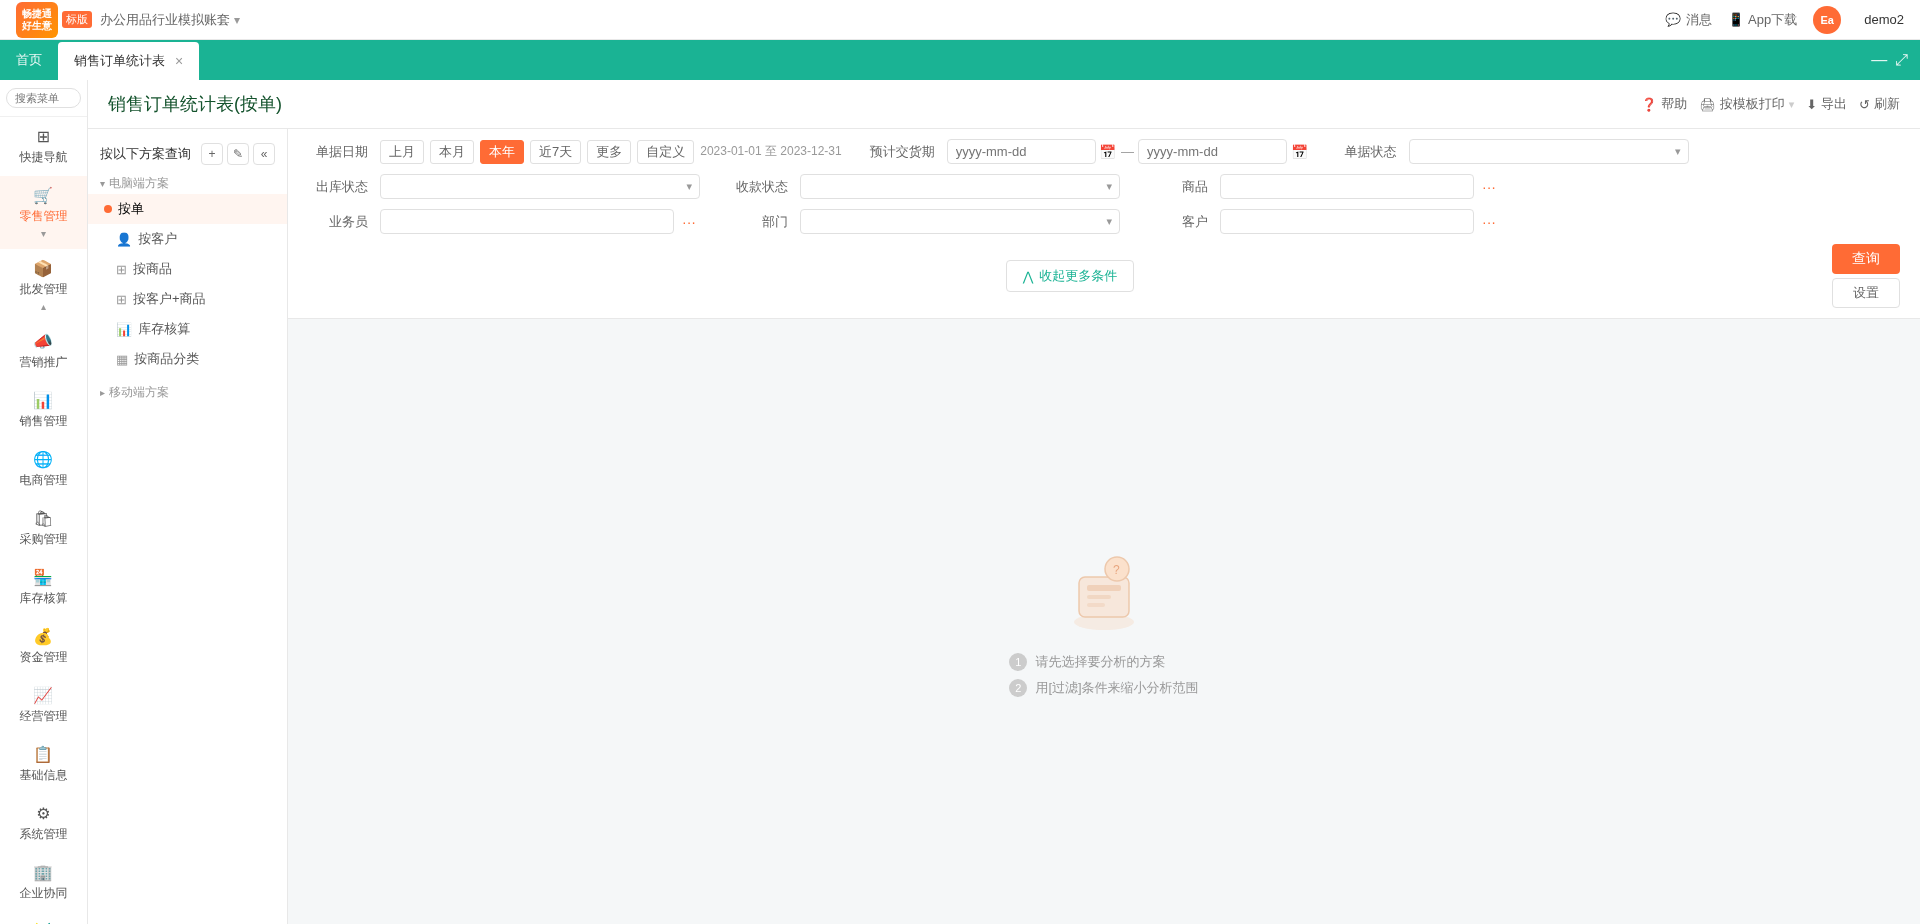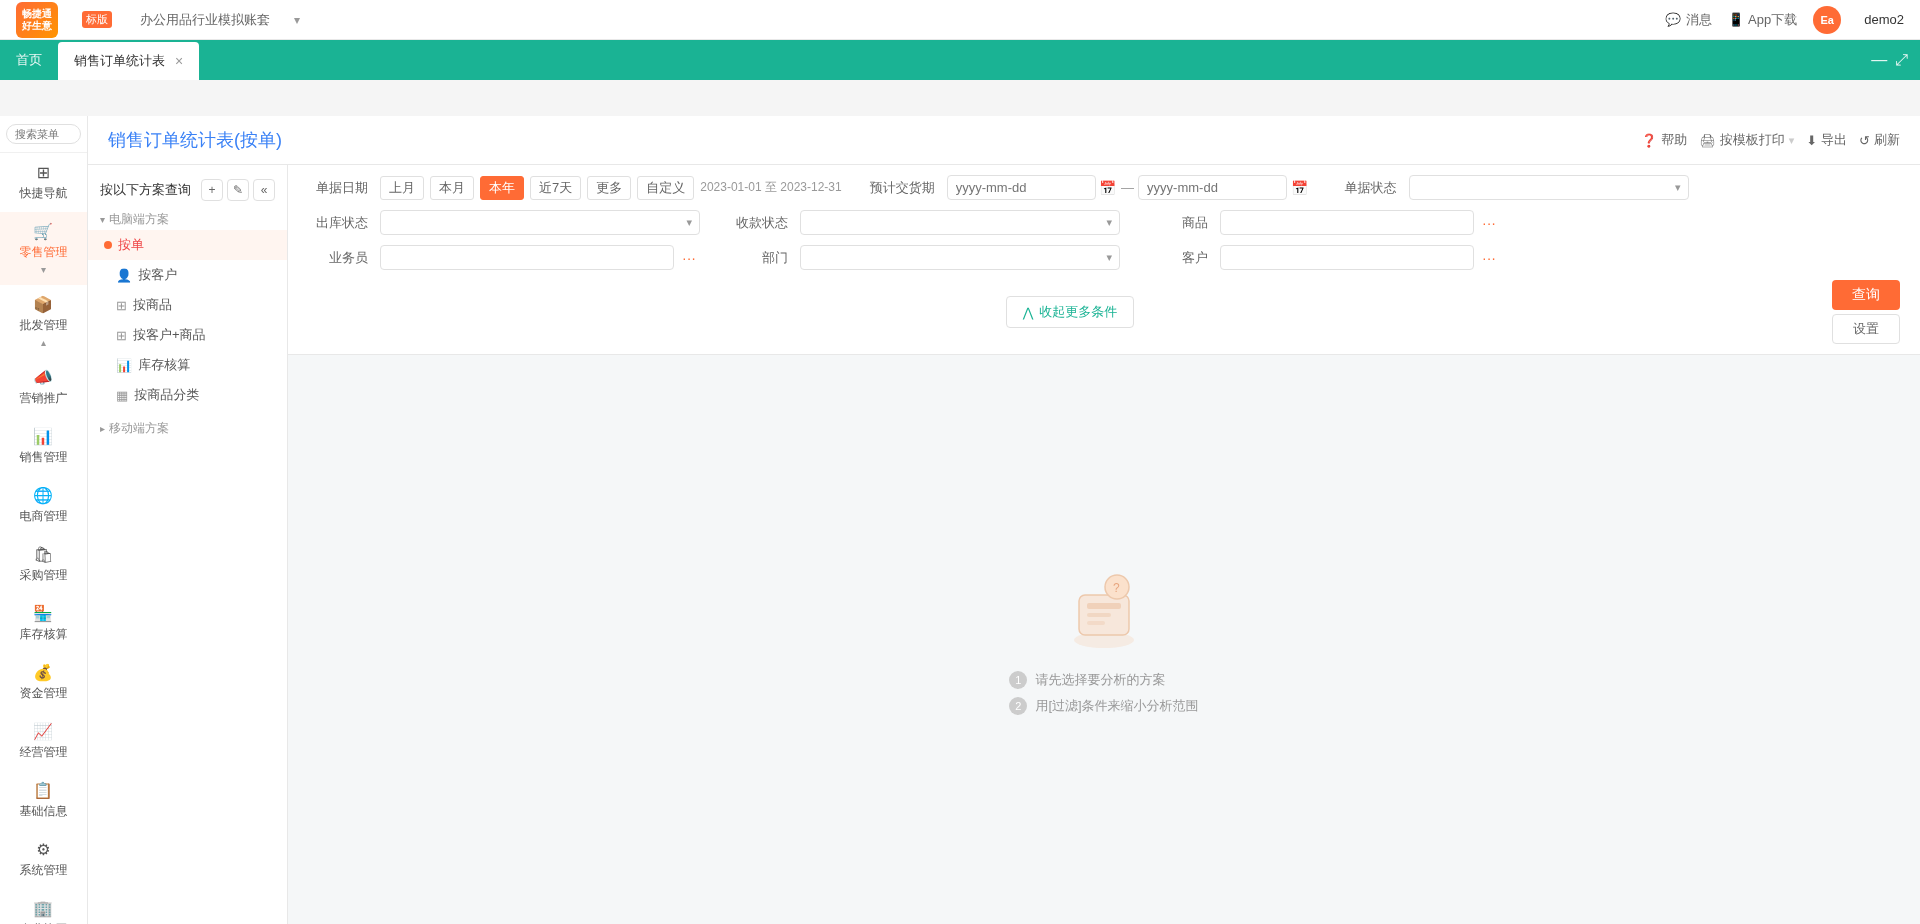--- a/index.html
+++ b/index.html
@@ -1,66 +1,66 @@
 <!DOCTYPE html>
 <html><head>
   <meta charset="utf-8">
   <style>
     * { box-sizing: border-box; margin: 0; padding: 0; }
     body { font-family: 'Microsoft YaHei', Arial, sans-serif; font-size: 13px; background: #f5f5f5; color: #333; height: 924px; overflow: hidden; display: flex; flex-direction: column; }
 
     
     .top-bar { height: 40px; background: #fff; display: flex; align-items: center; justify-content: space-between; padding: 0 16px; border-bottom: 1px solid #e8e8e8; flex-shrink: 0; }
-    .top-bar-left { display: flex; align-items: center; gap: 24px; }
+    .top-bar-left { display: flex; align-items: center; gap: 4px; }
     .logo-box { width: 42px; height: 36px; background: linear-gradient(135deg, #ff6b35, #ff9500); border-radius: 6px; display: flex; align-items: center; justify-content: center; }
     .logo-text { color: #fff; font-size: 10px; font-weight: bold; text-align: center; line-height: 1.2; }
     .top-bar-right { display: flex; align-items: center; gap: 16px; }
     .top-bar-btn { display: flex; align-items: center; gap: 4px; color: #666; font-size: 13px; cursor: pointer; }
     .user-avatar { width: 28px; height: 28px; border-radius: 50%; background: #ff6b35; display: flex; align-items: center; justify-content: center; color: #fff; font-size: 11px; font-weight: bold; }
 
     
     .tab-bar { height: 40px; background: #1ab394; display: flex; align-items: center; padding: 0 0; flex-shrink: 0; position: relative; }
     .tab-item { height: 40px; display: flex; align-items: center; padding: 0 16px; cursor: pointer; color: rgba(255,255,255,0.85); font-size: 13px; gap: 6px; }
     .tab-item.active { background: #fff; color: #333; border-radius: 4px 4px 0 0; margin-top: 2px; height: 38px; }
     .tab-close { font-size: 14px; color: #999; cursor: pointer; margin-left: 4px; }
     .tab-home { color: rgba(255,255,255,0.9); }
     .tab-bar-right { position: absolute; right: 12px; display: flex; gap: 8px; }
     .tab-bar-btn { color: rgba(255,255,255,0.9); font-size: 16px; cursor: pointer; }
 
     
-    .main-layout { display: flex; flex: 1; overflow: hidden; margin-top: 36px; }
+    .main-layout { display: flex; flex: 1; overflow: hidden; }
 
     
     .sidebar { width: 88px; background: #fff; border-right: 1px solid #e8e8e8; flex-shrink: 0; overflow-y: auto; }
     .sidebar-item { display: flex; flex-direction: column; align-items: center; justify-content: center; padding: 10px 4px; cursor: pointer; color: #555; font-size: 12px; text-align: center; gap: 3px; }
     .sidebar-item.active { color: #ff6b35; background: #fff5f0; }
     .sidebar-icon { font-size: 16px; }
     .sidebar-expand { font-size: 10px; color: #999; }
     .search-menu { padding: 8px 6px; display: flex; align-items: center; gap: 4px; border-bottom: 1px solid #f0f0f0; }
     .search-menu input { width: 100%; border: 1px solid #e0e0e0; border-radius: 12px; padding: 3px 8px; font-size: 11px; outline: none; color: #666; }
 
     
     .content-area { flex: 1; display: flex; flex-direction: column; overflow: hidden; }
 
     
     .page-header { background: #fff; padding: 12px 20px 0 20px; border-bottom: 1px solid #e8e8e8; flex-shrink: 0; display: flex; align-items: center; justify-content: space-between; }
-    .page-title { font-size: 18px; font-weight: 500; color: #3b82f6; padding-bottom: 12px; }
+    .page-title { font-size: 18px; font-weight: 500; color: #14532d; padding-bottom: 12px; }
     .page-actions { display: flex; align-items: center; gap: 12px; padding-bottom: 12px; }
     .page-action-btn { display: flex; align-items: center; gap: 4px; color: #666; font-size: 13px; cursor: pointer; }
 
     
     .inner-layout { display: flex; flex: 1; overflow: hidden; }
 
     
     .scheme-panel { width: 200px; background: #fff; border-right: 1px solid #e8e8e8; flex-shrink: 0; overflow-y: auto; padding: 8px 0; }
     .scheme-header { display: flex; align-items: center; justify-content: space-between; padding: 6px 12px; }
     .scheme-header-icons { display: flex; gap: 4px; }
     .scheme-icon-btn { width: 22px; height: 22px; display: flex; align-items: center; justify-content: center; border: 1px solid #e0e0e0; border-radius: 4px; cursor: pointer; color: #666; font-size: 12px; }
     .scheme-tree-item { display: flex; align-items: center; padding: 6px 16px; cursor: pointer; color: #555; font-size: 13px; gap: 6px; }
-    .scheme-tree-item.active { color: #ef4444; background: #fff5f0; }
+    .scheme-tree-item.active { color: #000000; background: #fff5f0; }
     .scheme-tree-child { padding-left: 28px; }
     .scheme-section-label { font-size: 12px; color: #999; padding: 4px 12px 2px 12px; display: flex; align-items: center; gap: 4px; }
     .filter-row { display: flex; align-items: center; gap: 12px; margin-bottom: 10px; flex-wrap: wrap; }
     .filter-row:last-child { margin-bottom: 0; }
     .filter-label { color: #666; font-size: 13px; flex-shrink: 0; min-width: 60px; text-align: right; }
     .filter-date-group { display: flex; align-items: center; gap: 6px; }
     .date-quick-btn { padding: 2px 8px; border-radius: 3px; border: 1px solid #e0e0e0; background: #fff; color: #666; font-size: 13px; cursor: pointer; }
     .date-quick-btn.active { background: #ff6b35; color: #fff; border-color: #ff6b35; }
     .date-range-text { color: #999; font-size: 12px; }
     .filter-input { border: 1px solid #e0e0e0; border-radius: 4px; padding: 4px 8px; font-size: 13px; color: #333; outline: none; flex: 1; min-width: 120px; }

